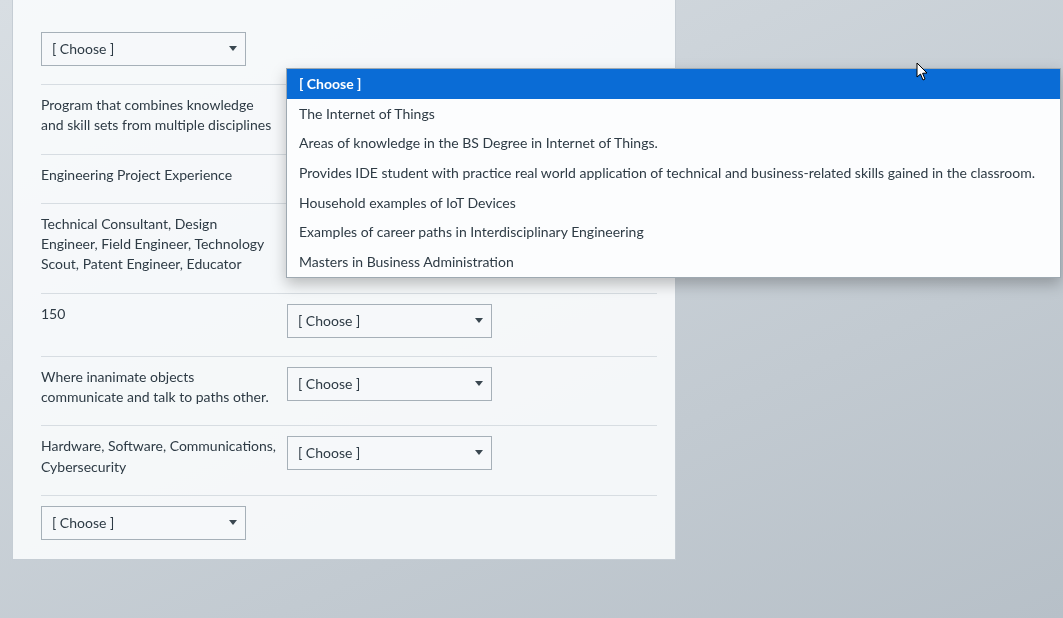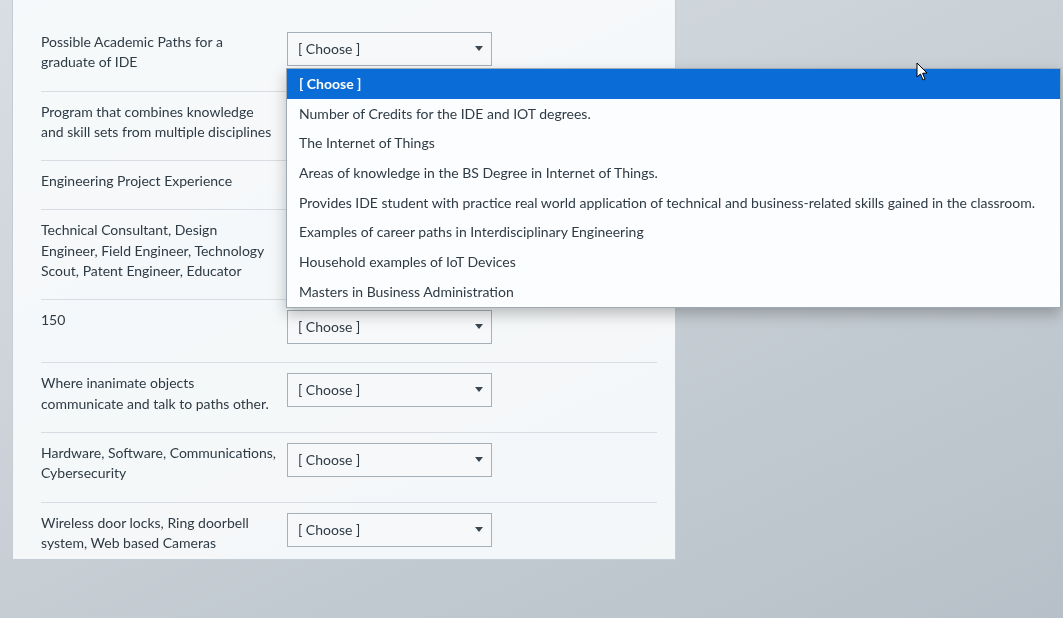--- a/index.html
+++ b/index.html
@@ -84,21 +84,20 @@
     z-index: 60;
     pointer-events: none;
   }
 </style>
 </head>
 <body>
 
 <div class="panel">
 
   <div class="row">
-    <div class="label">Possible Academic Paths for a graduate of IDE</div>
     <div class="select-box">
       <span>[ Choose ]</span>
       <span class="caret"></span>
     </div>
   </div>
 
   <div class="row">
     <div class="label">Program that combines knowledge and skill sets from multiple disciplines</div>
   </div>
 
@@ -128,35 +127,33 @@
 
   <div class="row">
     <div class="label">Hardware, Software, Communications, Cybersecurity</div>
     <div class="select-box">
       <span>[ Choose ]</span>
       <span class="caret"></span>
     </div>
   </div>
 
   <div class="row">
-    <div class="label">Wireless door locks, Ring doorbell system, Web based Cameras</div>
     <div class="select-box">
       <span>[ Choose ]</span>
       <span class="caret"></span>
     </div>
   </div>
 
 </div>
 
 <div class="dropdown">
   <div class="opt selected">[ Choose ]</div>
-  <div class="opt">Number of Credits for the IDE and IOT degrees.</div>
   <div class="opt">The Internet of Things</div>
   <div class="opt">Areas of knowledge in the BS Degree in Internet of Things.</div>
   <div class="opt">Provides IDE student with practice real world application of technical and business-related skills gained in the classroom.</div>
+  <div class="opt">Household examples of IoT Devices</div>
   <div class="opt">Examples of career paths in Interdisciplinary Engineering</div>
-  <div class="opt">Household examples of IoT Devices</div>
   <div class="opt">Masters in Business Administration</div>
 </div>
 
 <svg class="cursor" viewBox="0 0 14 20">
   <path d="M1 1 L1 15 L4.5 12 L7 18 L9 17 L6.6 11.3 L11 11 Z" fill="#ffffff" stroke="#000000" stroke-width="1"></path>
 </svg>
 
 </body></html>

